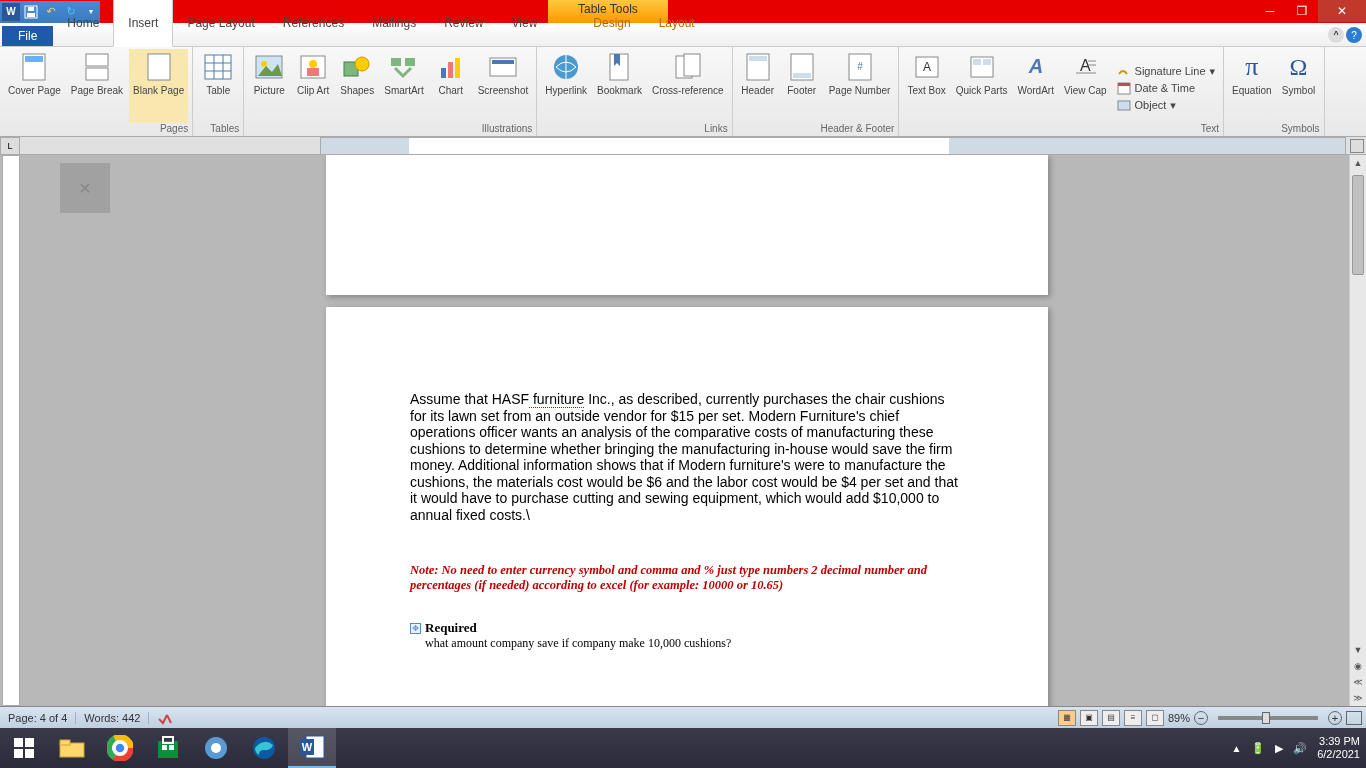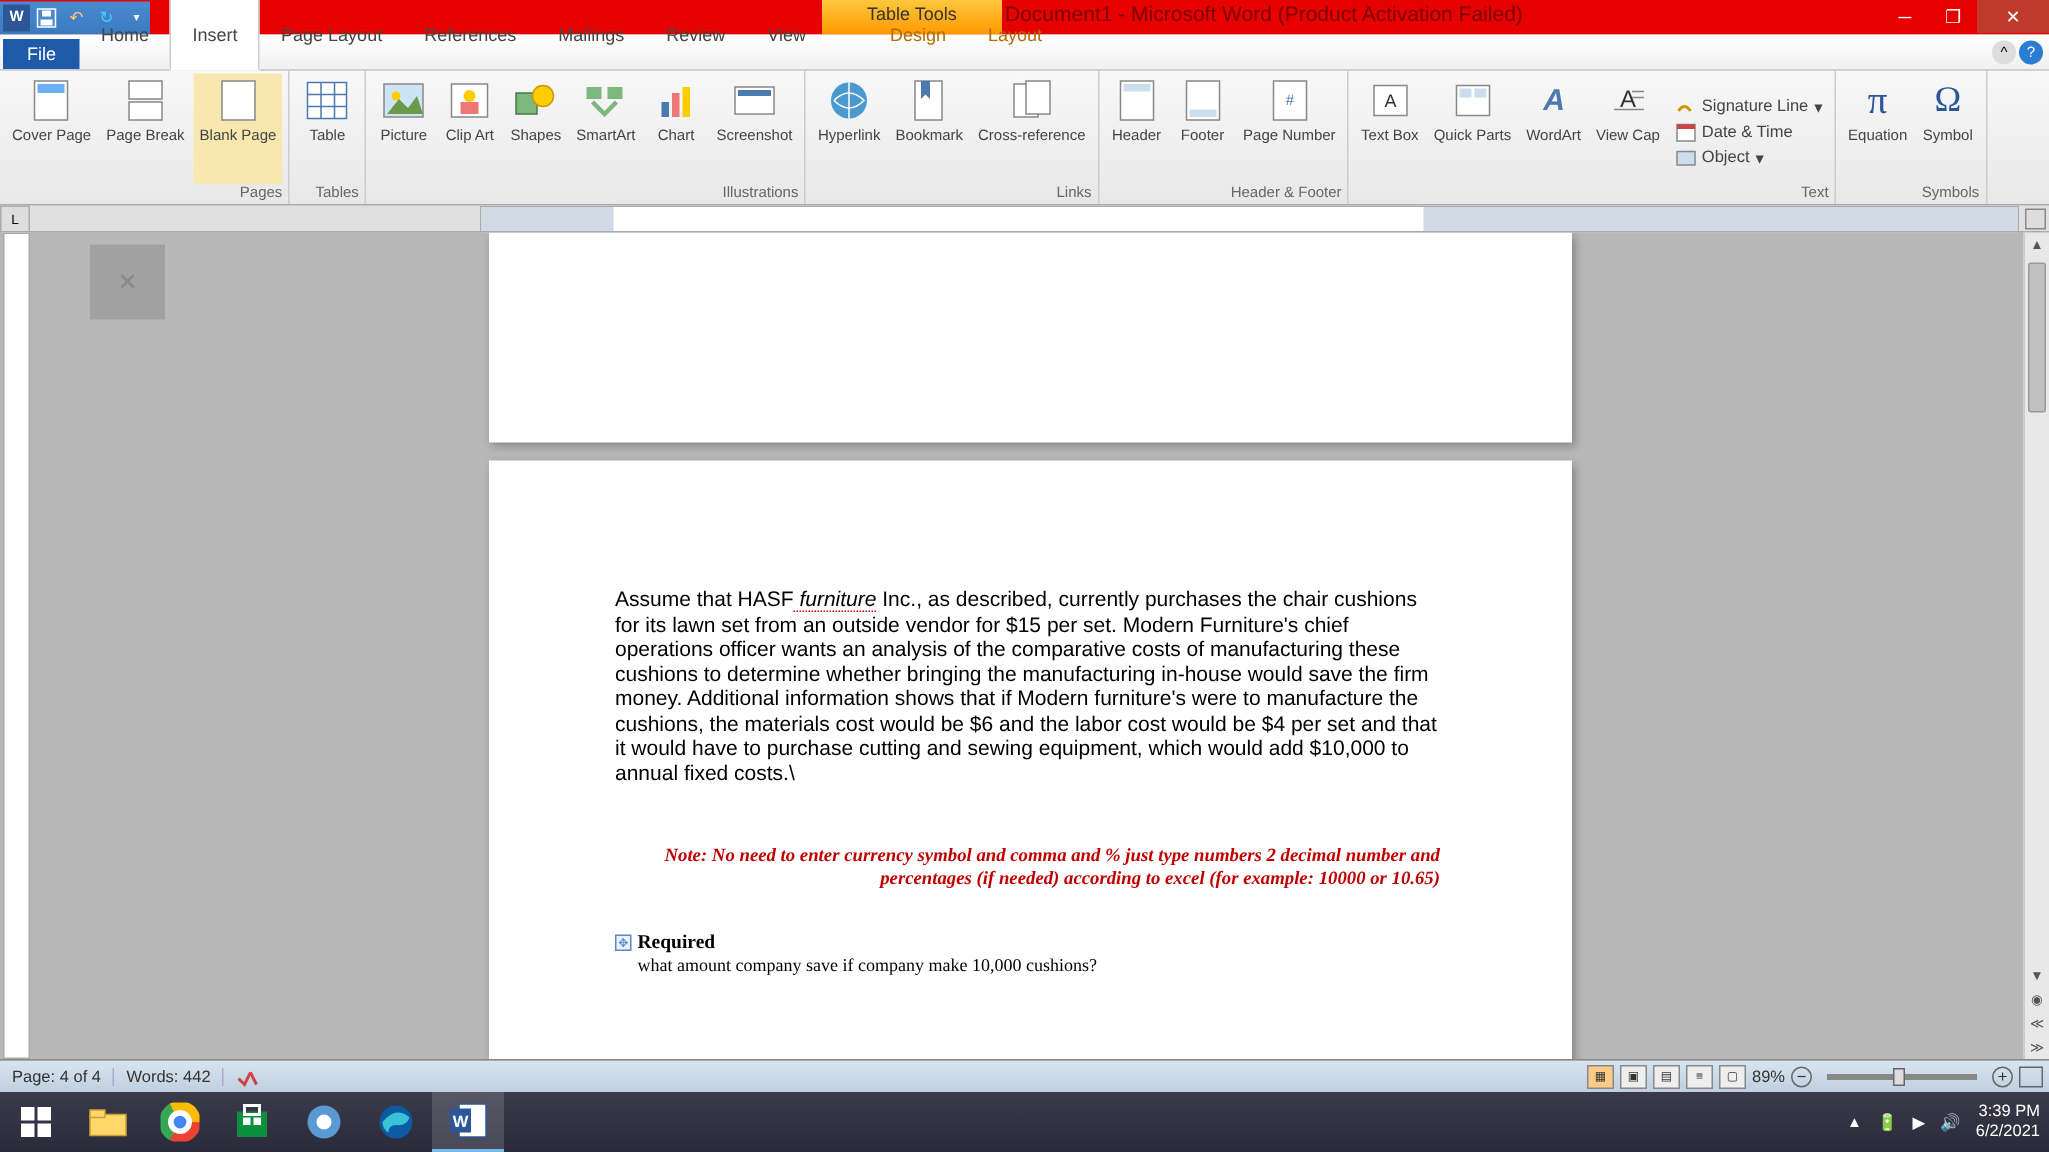--- a/index.html
+++ b/index.html
@@ -40,21 +40,21 @@
 .doc-area { position: absolute; top: 155px; left: 0; right: 17px; bottom: 22px; background: #b8b8b8; overflow: hidden; }
 .vruler { position: absolute; left: 2px; top: 0; bottom: 0; width: 18px; background: #fff; border: 1px solid #aaa; }
 
 .page { position: absolute; left: 326px; width: 722px; background: #fff; box-shadow: 2px 2px 6px rgba(0,0,0,0.3); }
 .page1 { top: 0; height: 140px; }
 .page2 { top: 152px; height: 500px; padding: 84px 88px 20px 84px; }
 
 .navpane-close { position: absolute; left: 60px; top: 8px; width: 50px; height: 50px; background: rgba(0,0,0,0.12); display: flex; align-items: center; justify-content: center; color: #888; font-size: 16px; }
 
 .body-text { font-family: Arial, sans-serif; font-size: 14px; color: #000; line-height: 1.18; }
-.note-text { font-family: Georgia, "Times New Roman", serif; font-style: italic; font-weight: bold; color: #c00000; font-size: 12.5px; margin-top: 40px; line-height: 1.15; text-align: right; }
+.note-text { font-family: Georgia, "Times New Roman", serif; font-style: italic; font-weight: bold; color: #c00000; font-size: 12.5px; margin-top: 40px; line-height: 1.15; }
 .required-row { margin-top: 28px; display: flex; align-items: flex-start; gap: 4px; }
 .table-handle { width: 11px; height: 11px; border: 1px solid #5a8ac6; display: flex; align-items: center; justify-content: center; font-size: 8px; color: #5a8ac6; background:#eaf1fb; margin-top:3px; }
 .required { font-family: "Times New Roman", serif; font-weight: bold; font-size: 13px; }
 .question { font-family: "Times New Roman", serif; font-size: 12px; margin-left: 15px; }
 
 .vscroll { position: absolute; right: 0; top: 155px; bottom: 22px; width: 17px; background: #e8e8e8; border-left: 1px solid #ccc; }
 .vscroll-thumb { position: absolute; left: 2px; right: 2px; top: 20px; height: 100px; background: #c0c0c0; border: 1px solid #999; border-radius: 2px; }
 .vscroll-arrow { position: absolute; left:0; right:0; height: 16px; display:flex; align-items:center; justify-content:center; font-size:9px; color:#555; }
 
 .statusbar { position: absolute; bottom: 0; left: 0; right: 0; height: 22px; background: linear-gradient(#d8e4f0, #c0d0e0); border-top: 1px solid #888; display: flex; align-items: center; font-size: 11px; color: #333; }
@@ -68,21 +68,21 @@
 body.with-taskbar .statusbar { bottom: 40px; }
 body.with-taskbar .taskbar { display: flex; align-items: center; }
 body.with-taskbar .doc-area { bottom: 62px; }
 body.with-taskbar .vscroll { bottom: 62px; }
 .tb-btn { width: 48px; height: 40px; display: flex; align-items: center; justify-content: center; }
 .tb-btn.active { background: rgba(255,255,255,0.15); border-bottom: 2px solid #76b9ed; }
 .tb-right { position: absolute; right: 6px; color: #fff; font-size: 11px; display:flex; align-items:center; gap:10px; }
 .tb-time { text-align: right; line-height:1.2; }
 
 svg { display: block; }
-.dotted-underline { border-bottom: 1px dotted #c00; font-style: italic; }
+.dotted-underline { border-bottom: 1px dotted #c00; }
 </style>
 </head>
 <body class="with-taskbar">
 
 <div class="titlebar">
   <div class="qat">
     <div class="qat-icon">
         <div class="word-icon">W</div>
       </div>
     <div class="qat-icon">
@@ -90,21 +90,20 @@
           <rect x="1" y="1" width="12" height="12" fill="#4a8ad0" stroke="#fff"></rect>
           <rect x="3" y="8" width="8" height="4" fill="#fff"></rect>
           <rect x="4" y="2" width="6" height="4" fill="#fff"></rect>
         </svg>
       </div>
     <div class="qat-icon" style="color:#fc6;">↶</div>
     <div class="qat-icon" style="color:#4cf;">↻</div>
     <div class="qat-icon" style="color:#fff; font-size:8px;">▾</div>
   </div>
   <div class="table-tools-area">Table Tools</div>
-  <div class="title-text">Document1 - Microsoft Word (Product Activation Failed)</div>
   <div class="window-controls">
     <div class="wc-btn">─</div>
     <div class="wc-btn">❐</div>
     <div class="wc-btn wc-close">✕</div>
   </div>
 </div>
 
 <div class="menu-tabs">
   <div class="file-tab">File</div>
   <div class="menu-tab">Home</div>

